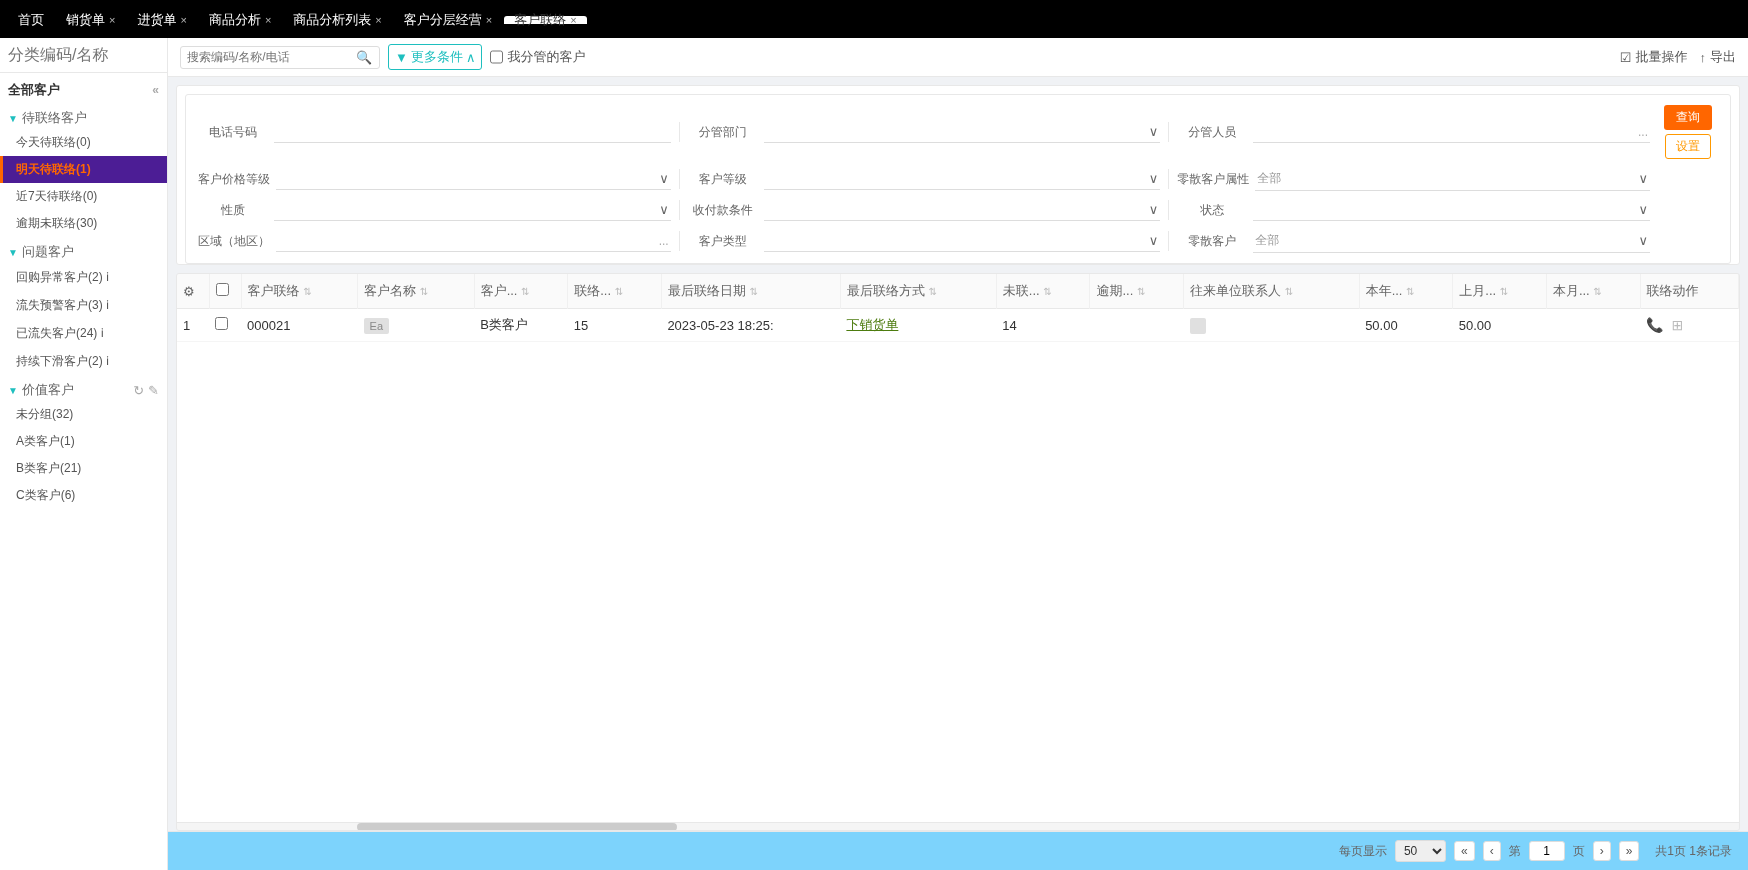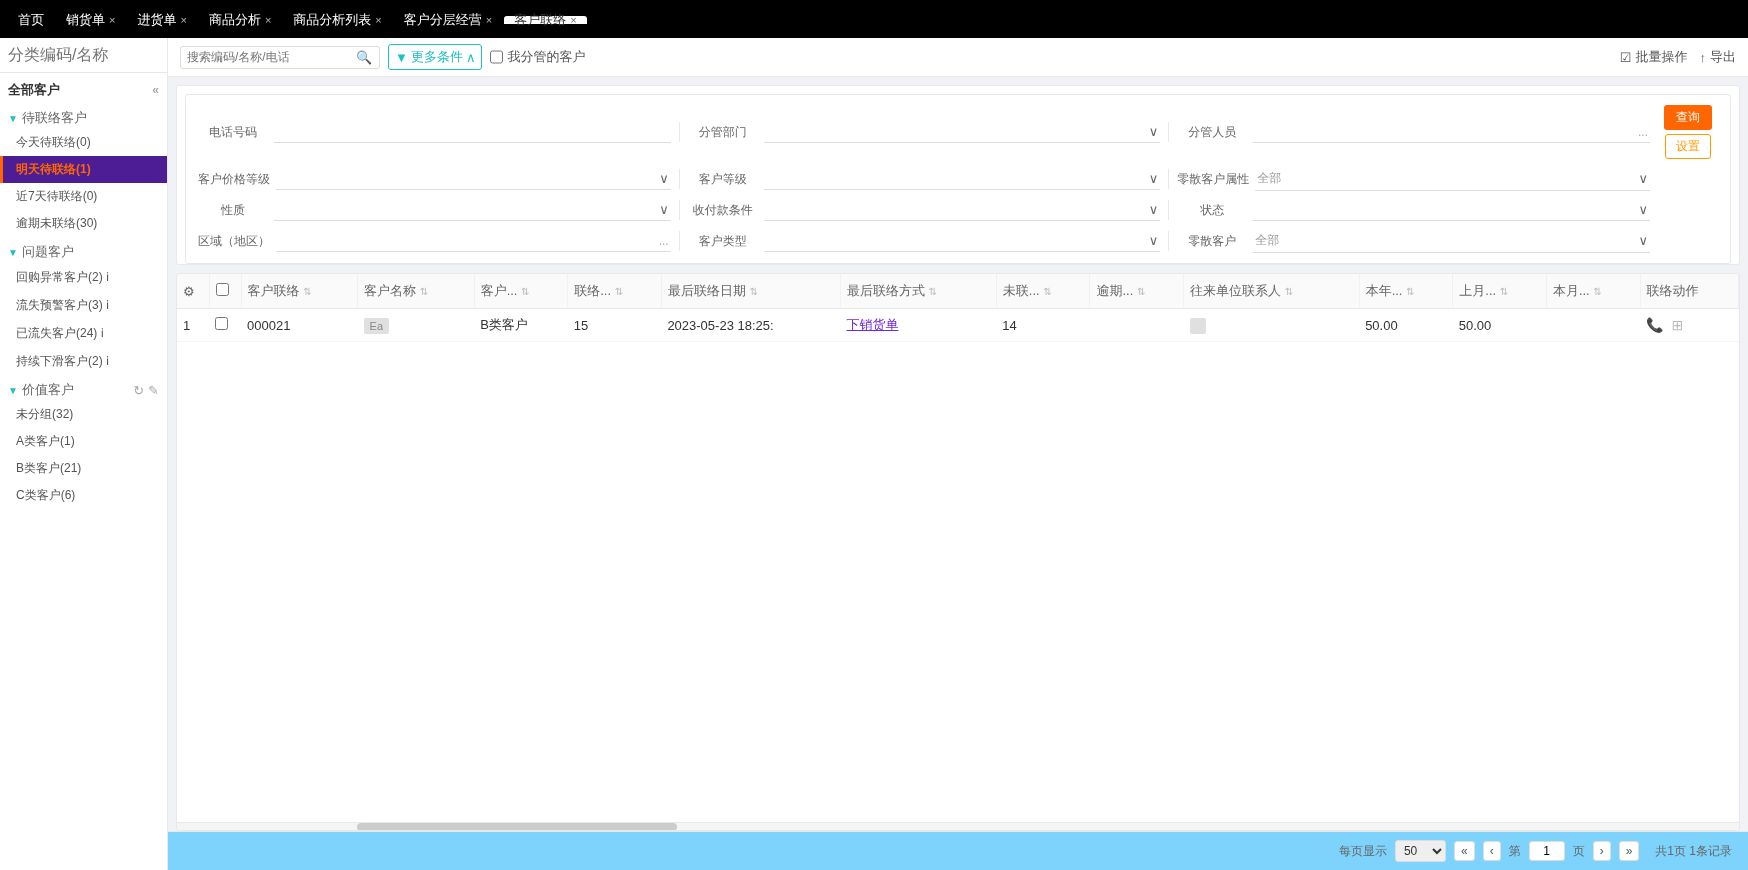--- a/index.html
+++ b/index.html
@@ -270,21 +270,21 @@
       border-right: 1px solid #f0f0f0;
       position: relative;
     }
     th .sort-icon { color: #bbb; font-size: 10px; }
     td {
       padding: 7px 6px;
       border-bottom: 1px solid #f5f5f5;
       color: #333;
       white-space: nowrap;
     }
-    .td-link { color: #6d28d9; cursor: pointer; text-decoration: underline; }
+    .td-link { color: #4d7c0f; cursor: pointer; text-decoration: underline; }
     .action-icons { display: flex; gap: 8px; align-items: center; }
     .action-icon { color: #bbb; cursor: pointer; font-size: 14px; }
 
     
     .pagination {
       background: #7dd3fc;
       border-top: 1px solid #e8e8e8;
       padding: 8px 16px;
       display: flex;
       align-items: center;

